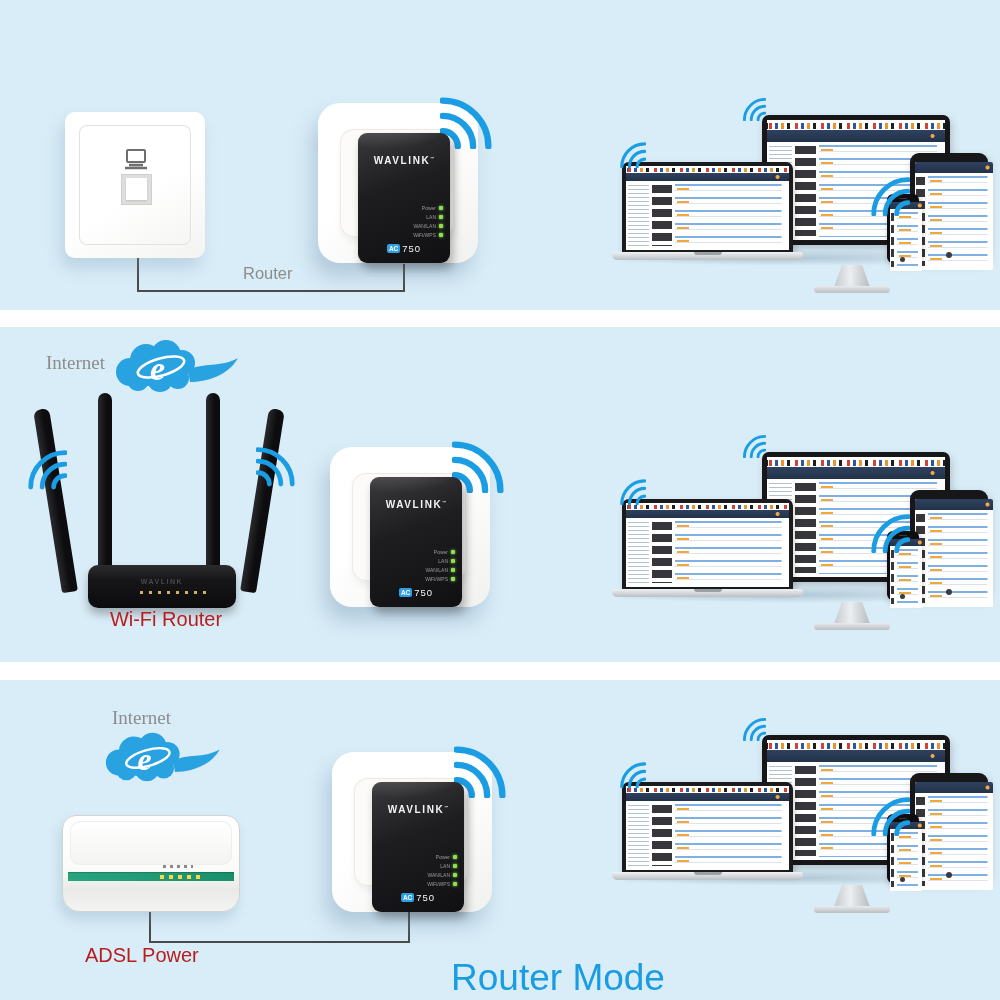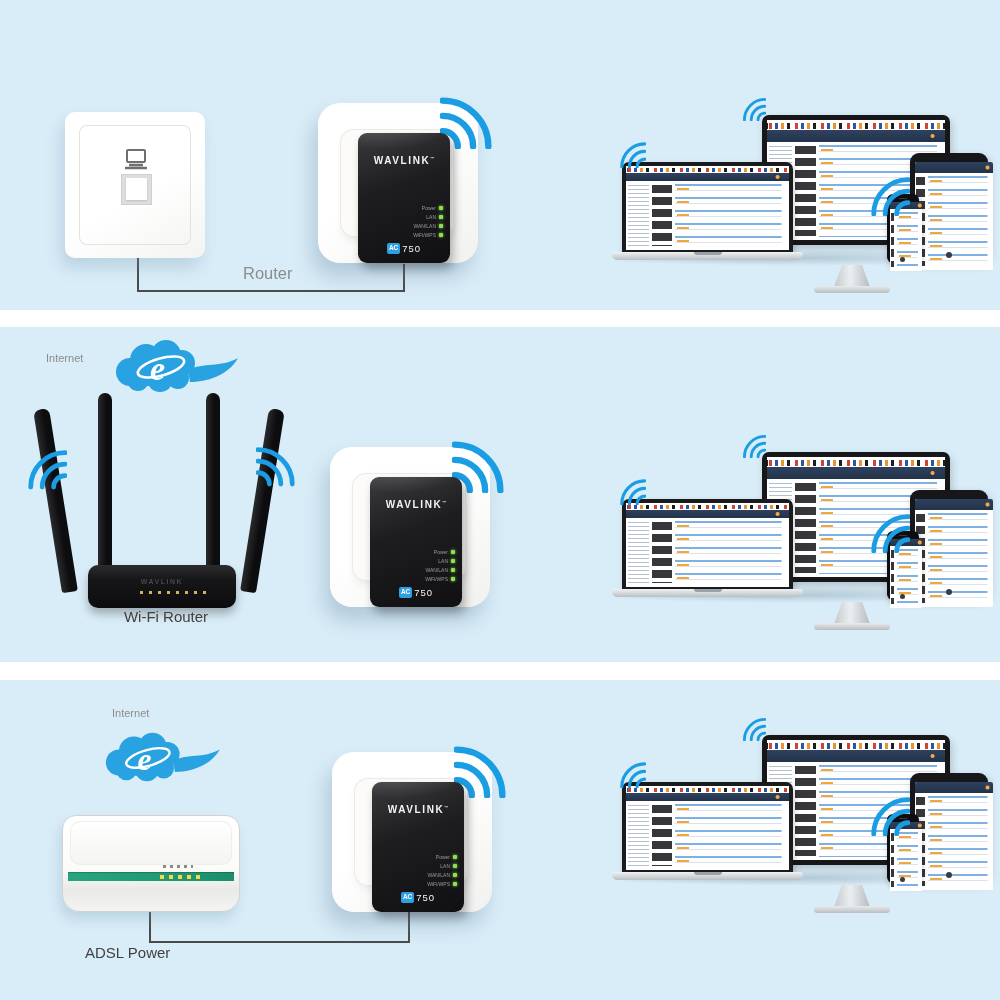--- a/index.html
+++ b/index.html
@@ -9,21 +9,21 @@
   .panel-1{top:0;height:310px;}
   .panel-2{top:327px;height:335px;}
   .panel-3{top:680px;height:320px;}
 
   .mode-title{position:absolute;width:300px;text-align:center;font-size:37px;color:#199ce2;z-index:30;}
   .title-ap{left:378px;top:294px;}
   .title-repeater{left:410px;top:642px;}
   .title-router{left:408px;top:957px;}
 
   .gray-label{position:absolute;color:#8c8c8c;font-size:16.5px;z-index:6;}
-  .black-label{position:absolute;color:#404040;font-size:15px;z-index:6;}
+  .black-label{position:absolute;color:#b91c1c;font-size:20px;z-index:6;}
 
   
   .cable{position:absolute;background:#4a4a4a;z-index:4;}
 
   
   .socket{position:absolute;left:65px;top:112px;width:140px;height:146px;border-radius:10px;
           background:linear-gradient(150deg,#ffffff 55%,#f3f3f1);
           box-shadow:-4px 10px 16px rgba(120,150,175,.30);z-index:5;}
   .socket-outline{position:absolute;left:14px;top:13px;right:14px;bottom:13px;border-radius:8px;
           box-shadow:inset 0 0 0 1px #e4e2de;}
@@ -48,21 +48,21 @@
          box-shadow:3px 6px 10px rgba(0,0,0,.30);z-index:4;}
   .ext-device::before{content:"";position:absolute;left:0;top:0;right:0;height:46%;border-radius:9px 9px 40% 40%;
          background:radial-gradient(140% 100% at 28% -35%,rgba(255,255,255,.25),rgba(255,255,255,0) 62%);}
   .ext-brand{position:absolute;left:0;right:0;top:22px;text-align:center;color:#f4f4f4;
          font-size:10px;letter-spacing:1.6px;font-weight:bold;}
   .ext-brand sup{font-size:4px;letter-spacing:0;}
   .ext-leds{position:absolute;right:7px;top:70px;}
   .led-row{display:flex;align-items:center;justify-content:flex-end;height:9px;}
   .led-label{color:#9b9b9b;font-size:5px;margin-right:3px;}
   .led-dot{width:4px;height:4px;background:#8ce14f;border-radius:1px;box-shadow:0 0 3px #8ce14f;}
-  .ext-badge{position:absolute;left:0;right:0;bottom:9px;display:flex;justify-content:center;gap:2px;}
+  .ext-badge{position:absolute;left:0;right:0;bottom:9px;display:flex;justify-content:center;align-items:center;gap:2px;}
   .badge-ac{background:#2d9fe2;color:#fff;font-size:6.5px;font-weight:bold;padding:1px 2px;border-radius:2px;}
   .badge-num{color:#f5f5f5;font-size:9.5px;letter-spacing:1px;}
 
   
   .slot-devices{width:400px;height:178px;}
   .floor-shadow{position:absolute;left:8px;top:160px;width:384px;height:16px;border-radius:50%;
         background:radial-gradient(closest-side,rgba(90,115,135,.30),rgba(90,115,135,0));z-index:0;}
   .monitor{position:absolute;left:162px;top:25px;z-index:1;}
   .m-screen{position:relative;width:178px;height:120px;border:5px solid #17171a;border-radius:7px;
         background:#fff;box-shadow:2px 4px 8px rgba(0,0,0,.18);}
@@ -122,21 +122,21 @@
 
   
   .cloud-group{position:absolute;z-index:6;}
   .cloud-mid{left:40px;top:336px;width:210px;height:64px;}
   .cloud-bot{left:88px;top:703px;width:150px;height:84px;}
   .cloud-svg{position:absolute;}
   .cloud-mid .cloud-svg{left:66px;top:0px;width:136px;height:60px;}
   .cloud-bot .cloud-svg{left:4px;top:26px;width:136px;height:56px;}
   .cloud-mid .cloud-label{left:6px;top:16px;}
   .cloud-bot .cloud-label{left:24px;top:4px;}
-  .cloud-label{position:absolute;color:#8c8c8c;font-size:11px;}
+  .cloud-label{position:absolute;color:#8c8c8c;font-size:19px;font-family:Liberation Serif, serif;}
 
   
   .modem{position:absolute;left:62px;top:815px;width:176px;height:95px;z-index:6;
       border-radius:14px 14px 18px 18px;border:1px solid #d2d2d0;
       background:linear-gradient(#ffffff 0%,#fbfbfa 55%,#e9e9e8 78%,#f4f4f3 100%);
       box-shadow:-3px 8px 12px rgba(120,150,175,.28);}
   .modem::before{content:"";position:absolute;left:7px;top:5px;right:7px;height:44px;border-radius:10px;
       background:linear-gradient(#ffffff,#f4f4f2);box-shadow:inset 0 0 0 1px #eeeeec;}
   .modem-stripe{position:absolute;left:5px;right:5px;top:56px;height:9px;
       background:linear-gradient(90deg,#27a57e,#1b8f6c);box-shadow:inset 0 1px 1px rgba(0,0,0,.2);}
@@ -149,20 +149,21 @@
 </style>
 </head>
 <body>
 
 <div class="canvas">
 
   <div class="panel panel-1"></div>
   <div class="panel panel-2"></div>
   <div class="panel panel-3"></div>
 
+  <div class="mode-title title-router">Router Mode</div>
 
   <div class="socket">
     <div class="socket-outline"></div>
     <svg class="socket-icon" viewBox="0 0 30 24">
       <g fill="none" stroke="#6f6f6f" stroke-width="2">
         <rect x="6" y="2" width="18" height="12" rx="1"></rect>
         <path d="M4,20 L26,20 M8,17 L22,17" stroke-width="2.4"></path>
       </g>
     </svg>
     <div class="socket-port">

